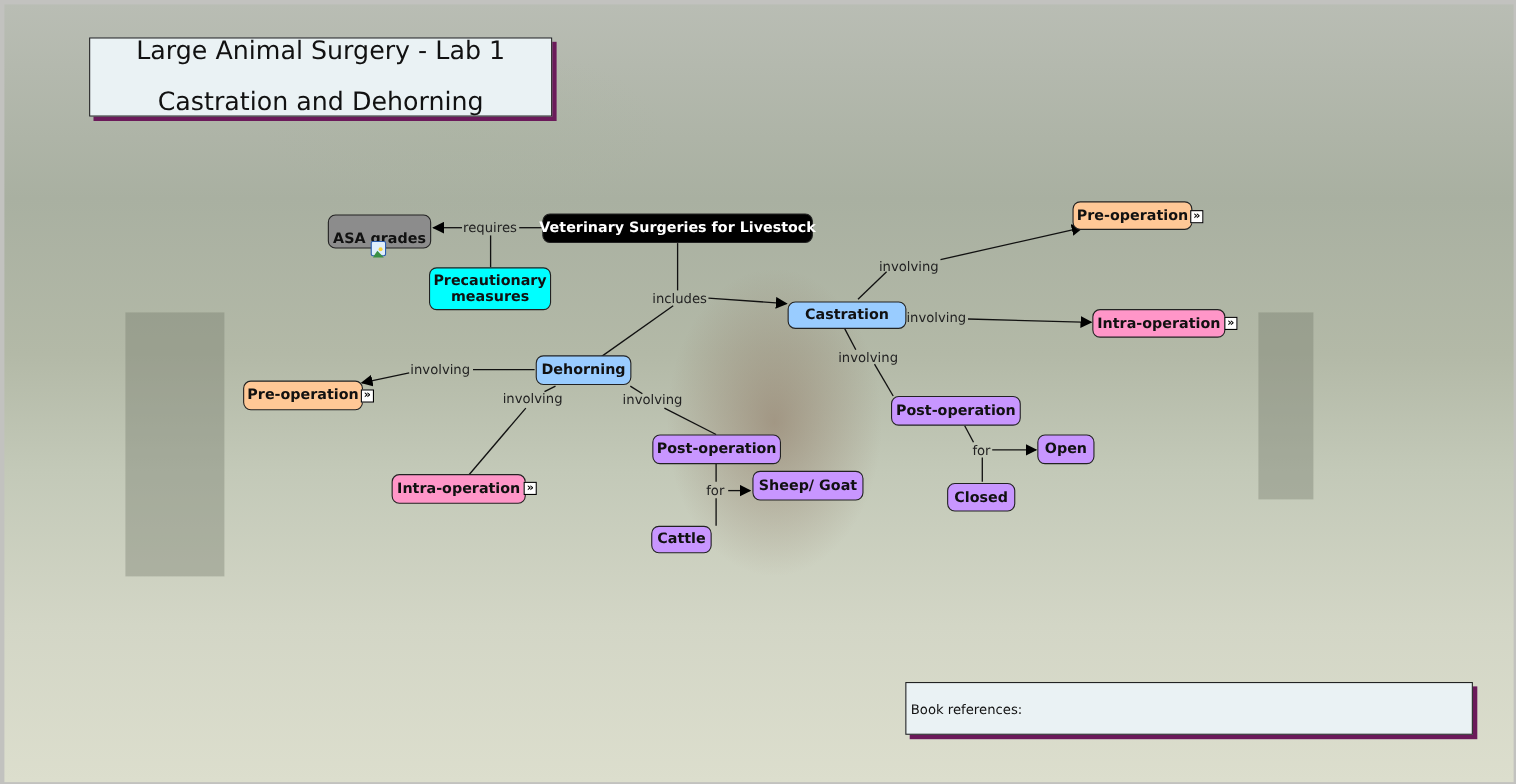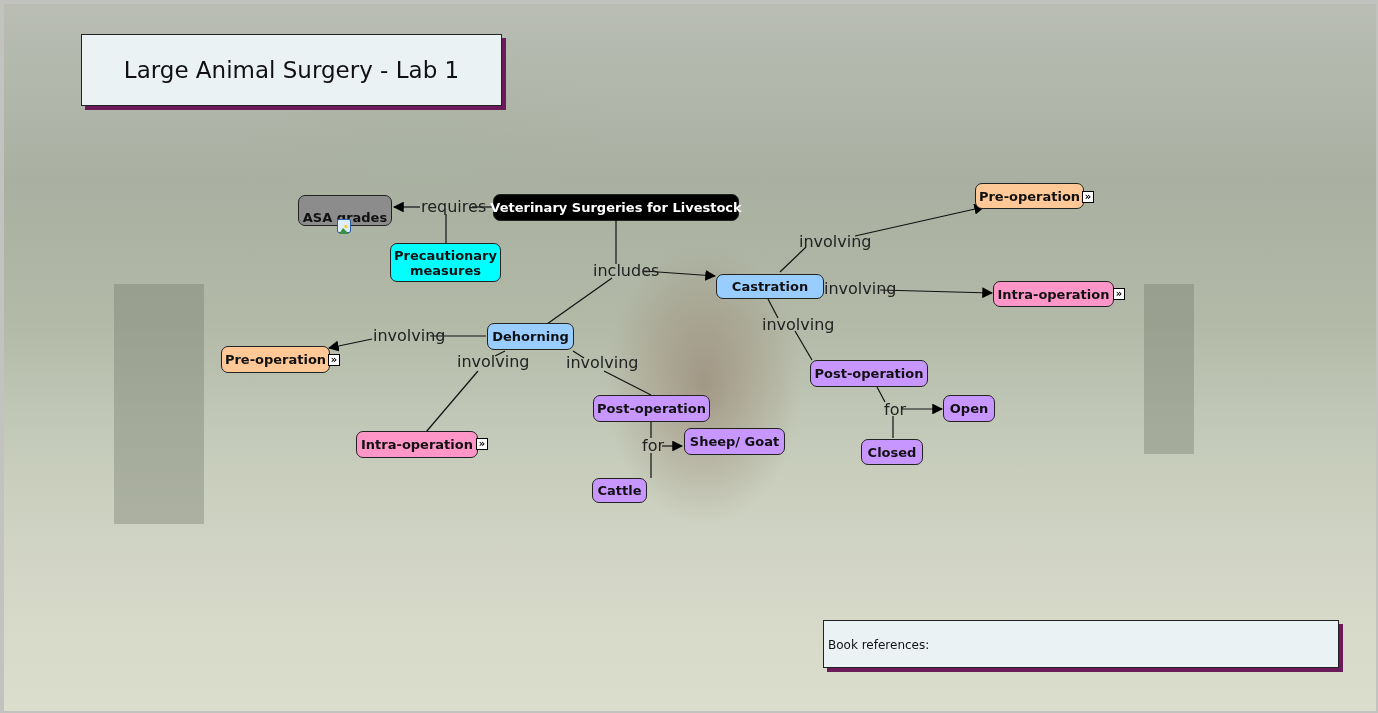--- a/index.html
+++ b/index.html
@@ -30,21 +30,21 @@
     font-size:12px; color:#111; padding:16px 4px; box-sizing:border-box; line-height:17px;
   }
   svg.links { position:absolute; left:0; top:0; }
   .node {
     position:absolute; border:1px solid #222; border-radius:7px;
     font-weight:bold; font-size:13px; color:#111;
     display:flex; align-items:center; justify-content:center; text-align:center;
     box-sizing:border-box; line-height:15px; white-space:nowrap;
   }
   .lbl {
-    position:absolute; font-size:16px; color:#222;
+    position:absolute; font-size:12px; color:#222;
     background:transparent; white-space:nowrap; line-height:14px;
   }
   .expand {
     position:absolute; width:12px; height:12px; background:#fff;
     border:1px solid #000; box-sizing:border-box;
     font-size:10px; line-height:10px; text-align:center; font-weight:bold;
   }
   .img-icon {
     position:absolute; width:14px; height:14px; border:1px solid #2a5db0;
     border-radius:2px; background:#dfeefc; box-sizing:border-box;
@@ -53,20 +53,21 @@
 </head>
 <body>
 
 <div class="bg">
   <div class="tree" style="left:110px;top:280px;width:90px;height:240px;"></div>
   <div class="tree" style="left:1140px;top:280px;width:50px;height:170px;"></div>
 </div>
 
 <div class="title-box">
   <div>Large Animal Surgery - Lab 1</div>
+  <div>Castration and Dehorning</div>
 </div>
 
 <svg class="links" width="1378" height="713">
   <defs>
     <marker id="arr" viewBox="0 0 10 10" refX="9" refY="5" markerWidth="9" markerHeight="9" orient="auto-start-reverse">
       <path d="M0,0 L10,5 L0,10 z" fill="#000"></path>
     </marker>
   </defs>
   <g stroke="#111" stroke-width="1.2" fill="none">
 

